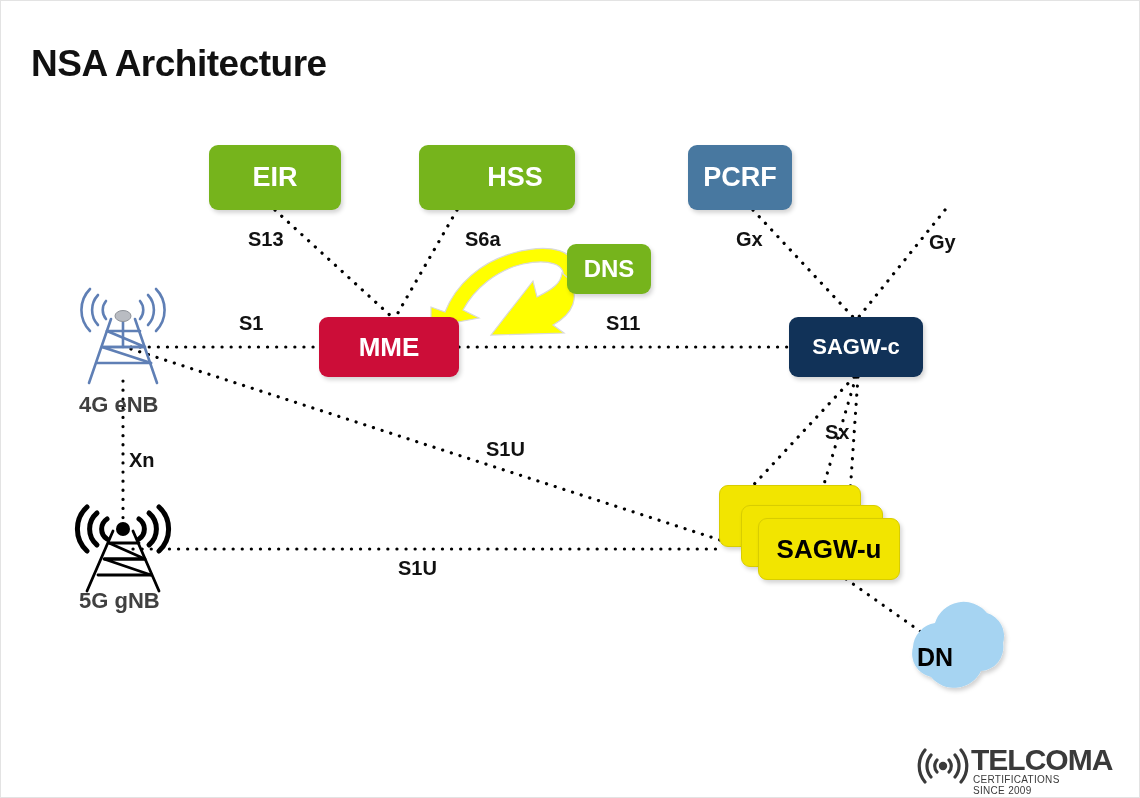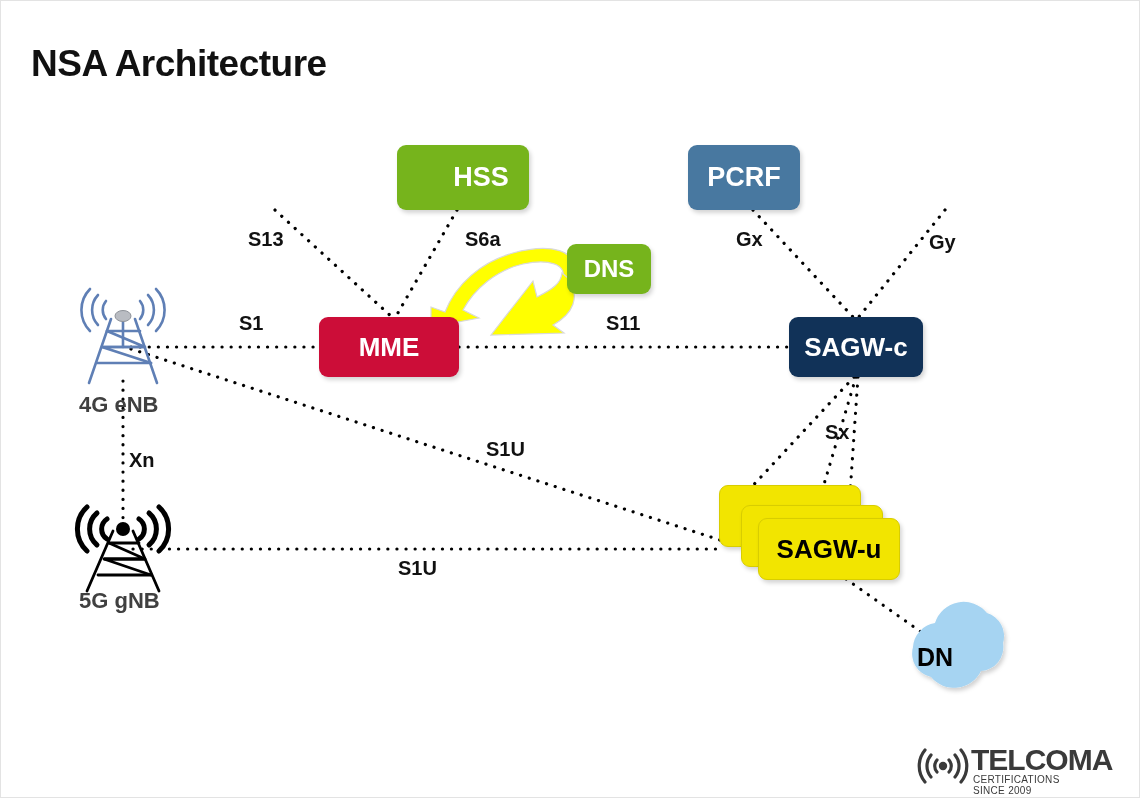--- a/index.html
+++ b/index.html
@@ -43,21 +43,21 @@
     border-radius: 9px;
     font-weight: bold;
     color: #ffffff;
     box-shadow: 2px 3px 4px rgba(0,0,0,0.17);
     box-sizing: border-box;
     font-family: "Liberation Sans", sans-serif;
   }
   .green-box { background: #76b41c; font-size: 27px; }
   .blue-box  { background: #4878a0; font-size: 27px; }
   .red-box   { background: #cc0d38; font-size: 26px; }
-  .navy-box  { background: #113258; font-size: 26px; }
+  .navy-box  { background: #113258; font-size: 22px; }
   .yellow-box {
     background: #f2e500;
     color: #000000;
     border: 1px solid #d8cd00;
     font-size: 26px;
   }
   .link-label {
     position: absolute;
     font-size: 20px;
     font-weight: bold;
@@ -210,24 +210,25 @@
            C 580 296, 572 313, 552 324
            L 563 332
            L 490 334
            L 532 280
            L 536 296
            C 552 288, 560 282, 561 272
            Z"></path>
     </g>
   </svg>
 
-
-  <div class="node-box green-box" style="left:396px; top:144px; width:132px; height:65px;padding-left:36px;">HSS</div>
-
-  <div class="node-box blue-box" style="left:687px; top:144px; width:112px; height:65px;">PCRF</div>
+  <div class="node-box green-box" style="left:208px; top:144px; width:132px; height:65px;">EIR</div>
+
+  <div class="node-box green-box" style="left:418px; top:144px; width:156px; height:65px;padding-left:36px;">HSS</div>
+
+  <div class="node-box blue-box" style="left:687px; top:144px; width:104px; height:65px;">PCRF</div>
 
 
   <div class="node-box green-box" style="left:566px; top:243px; width:84px; height:50px; font-size:24px;">DNS</div>
 
   <div class="node-box red-box" style="left:318px; top:316px; width:140px; height:60px;">MME</div>
 
   <div class="node-box navy-box" style="left:788px; top:316px; width:134px; height:60px;">SAGW-c</div>
 
   <div class="node-box yellow-box" style="left:718px; top:484px; width:142px; height:62px;"></div>
   <div class="node-box yellow-box" style="left:740px; top:504px; width:142px; height:62px;"></div>

